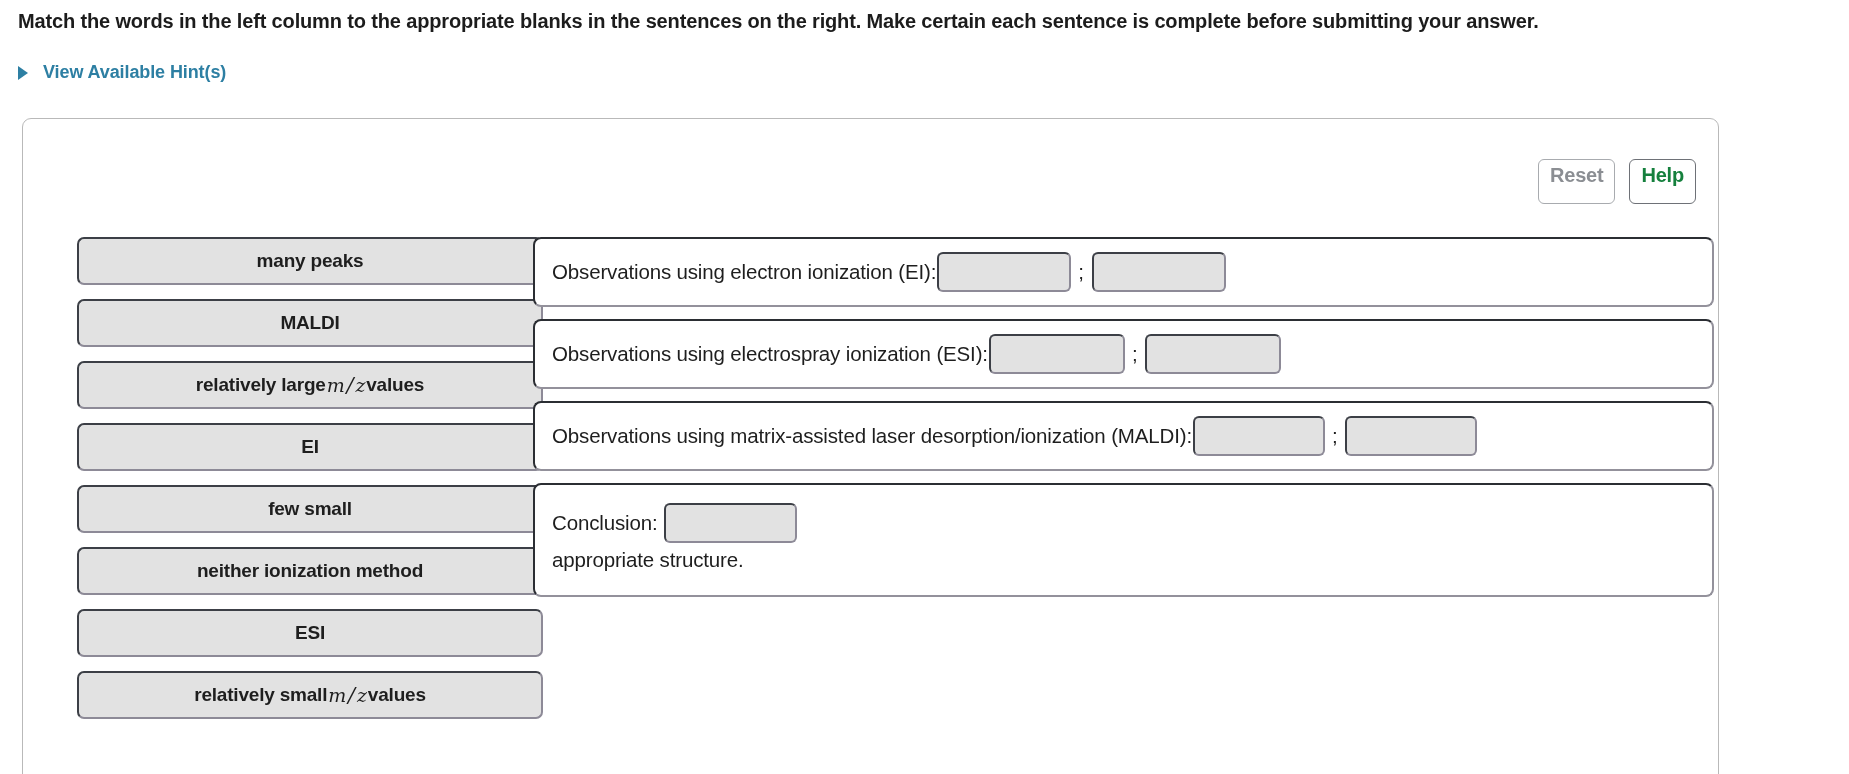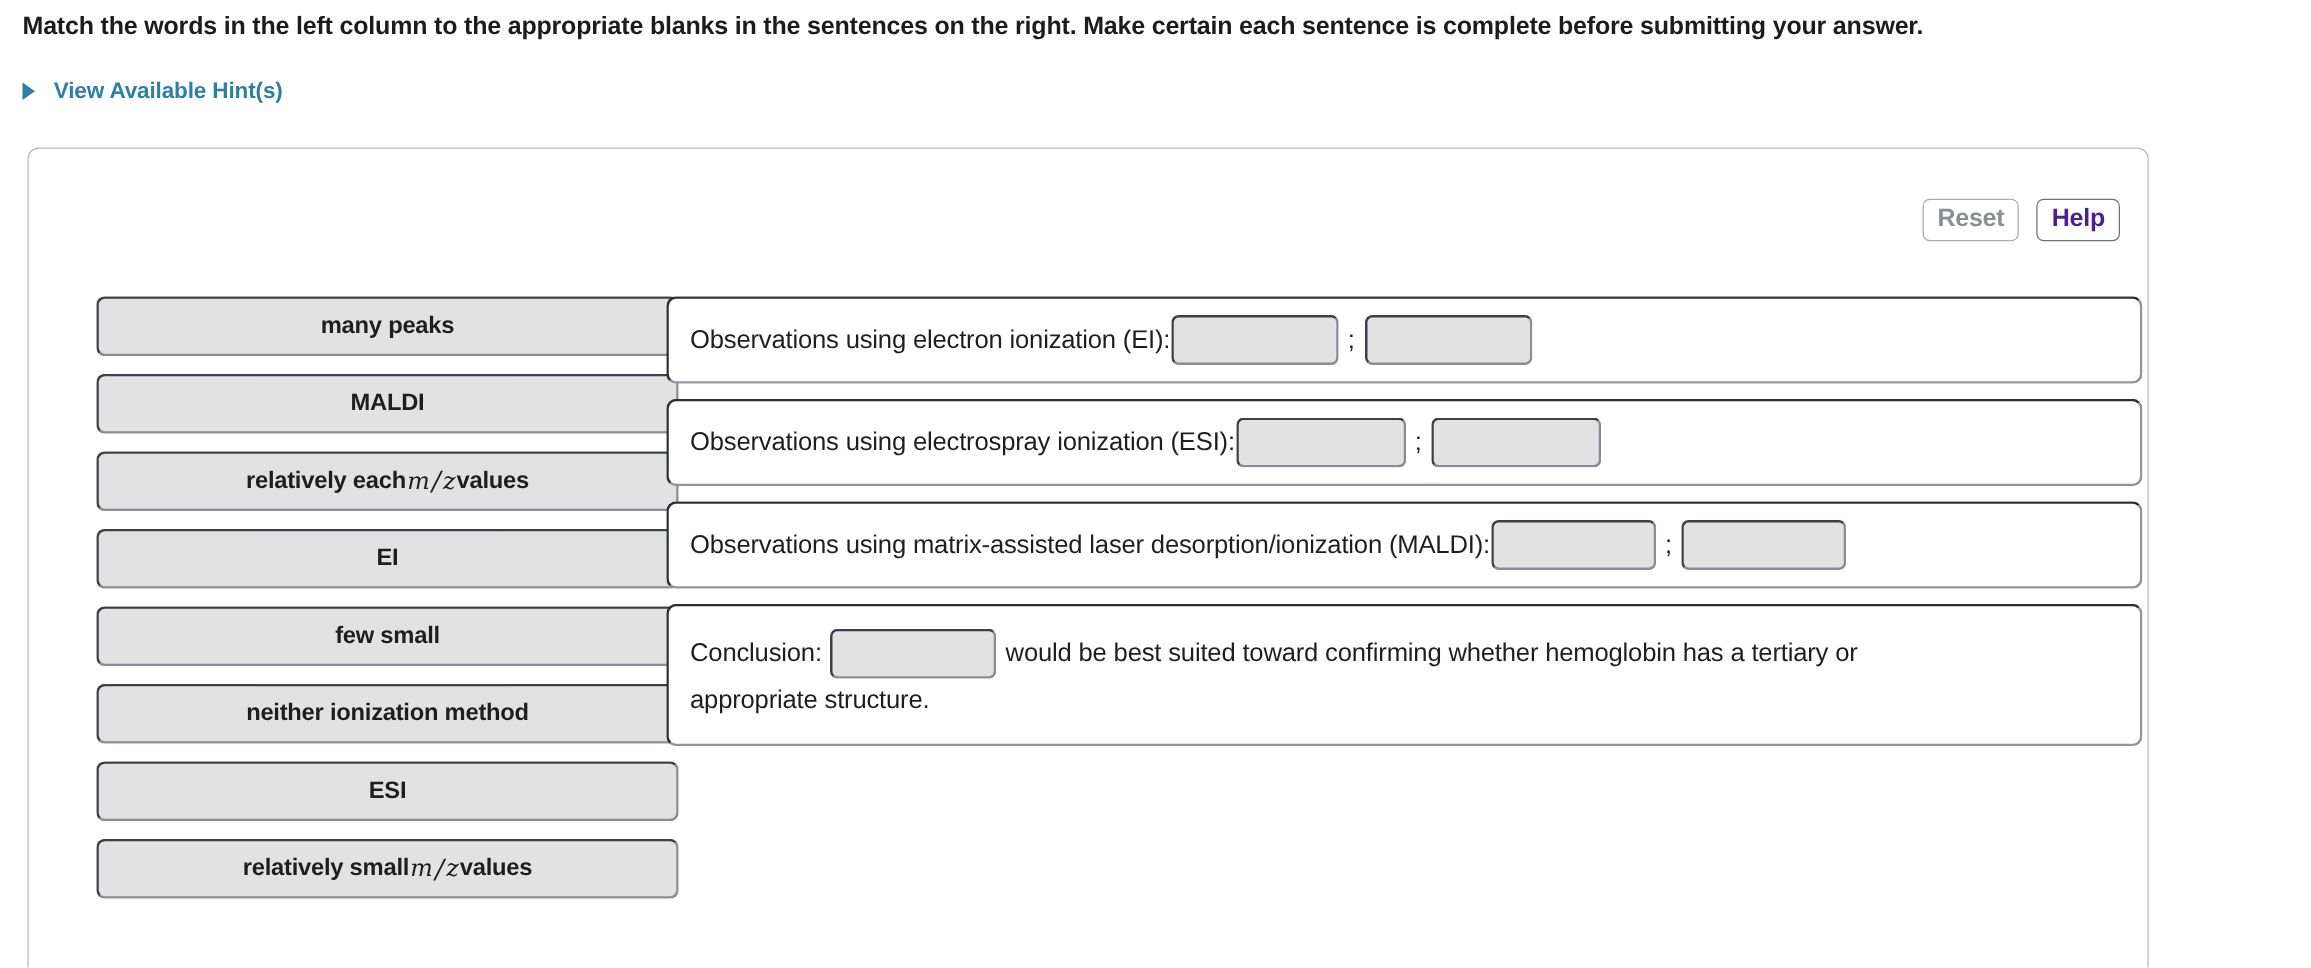--- a/index.html
+++ b/index.html
@@ -63,30 +63,30 @@
     position: absolute;
     right: 22px; top: 40px;
     display: flex;
     align-items: center;
     gap: 14px;
   }
   .tb-btn {
     border: 1.6px solid #8b8e93;
     border-radius: 6px;
     background: #ffffff;
-    padding: 4px 11px 5px 11px;
+    padding: 4px 11px 16px 11px;
     font-family: "Liberation Sans", sans-serif;
     font-size: 20px;
     font-weight: bold;
     letter-spacing: -0.2px;
     line-height: 1.15;
     cursor: pointer;
   }
   .tb-btn.disabled { color: #8b8e93; border-color: #a8abaf; }
-  .tb-btn.active   { color: #4c1d95; border-color: #6e7177; }
+  .tb-btn.active   { color: #15803d; border-color: #6e7177; }
 
   
   .wordbank {
     position: absolute;
     left: 54px; top: 118px;
     width: 392px;
   }
   .tile {
     position: relative;
     width: 466px; height: 48px;
@@ -195,21 +195,21 @@
 
       <div class="tile">
         <span>many peaks</span>
       </div>
 
       <div class="tile">
         <span>MALDI</span>
       </div>
 
       <div class="tile">
-        <span>relatively each </span>
+        <span>relatively large </span>
           <span class="mathvar">m</span>
           <span class="mathslash">/</span>
           <span class="mathvar">z</span>
           <span> values</span>
       </div>
 
       <div class="tile">
         <span>EI</span>
       </div>
 
@@ -254,21 +254,20 @@
       <div class="sbox">
         <span class="stext">Observations using matrix-assisted laser desorption/ionization (MALDI):</span>
         <span class="dropzone dz-w3"></span>
         <span class="sep">;</span>
         <span class="dropzone dz-w3"></span>
       </div>
 
       <div class="sbox conclusion">
         <span class="stext">Conclusion:</span>
         <span class="dropzone dz-concl"></span>
-        <span class="stext">would be best suited toward confirming whether hemoglobin has a tertiary or</span>
         <span class="line-break"></span>
         <span class="stext">appropriate structure.</span>
       </div>
 
     </div>
 
   </div>
 </div>
 
 </body></html>

